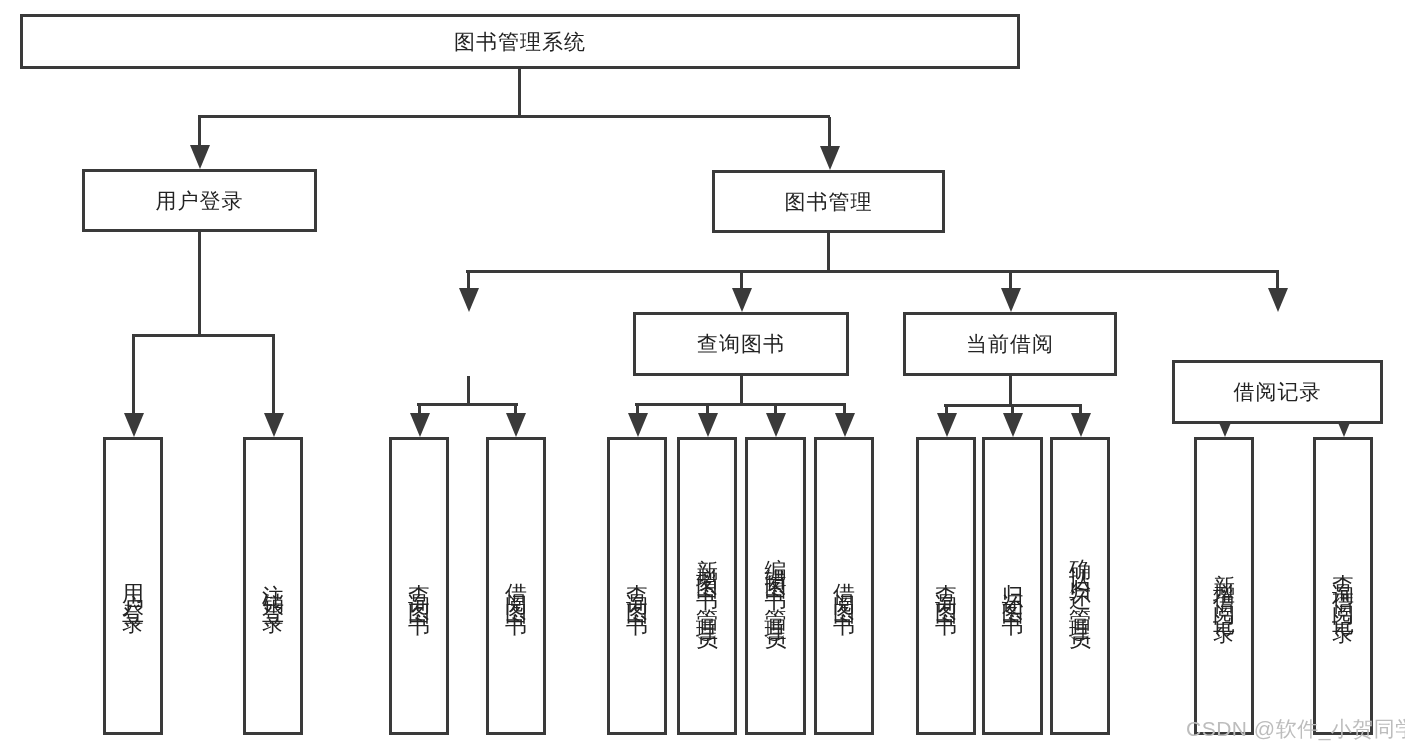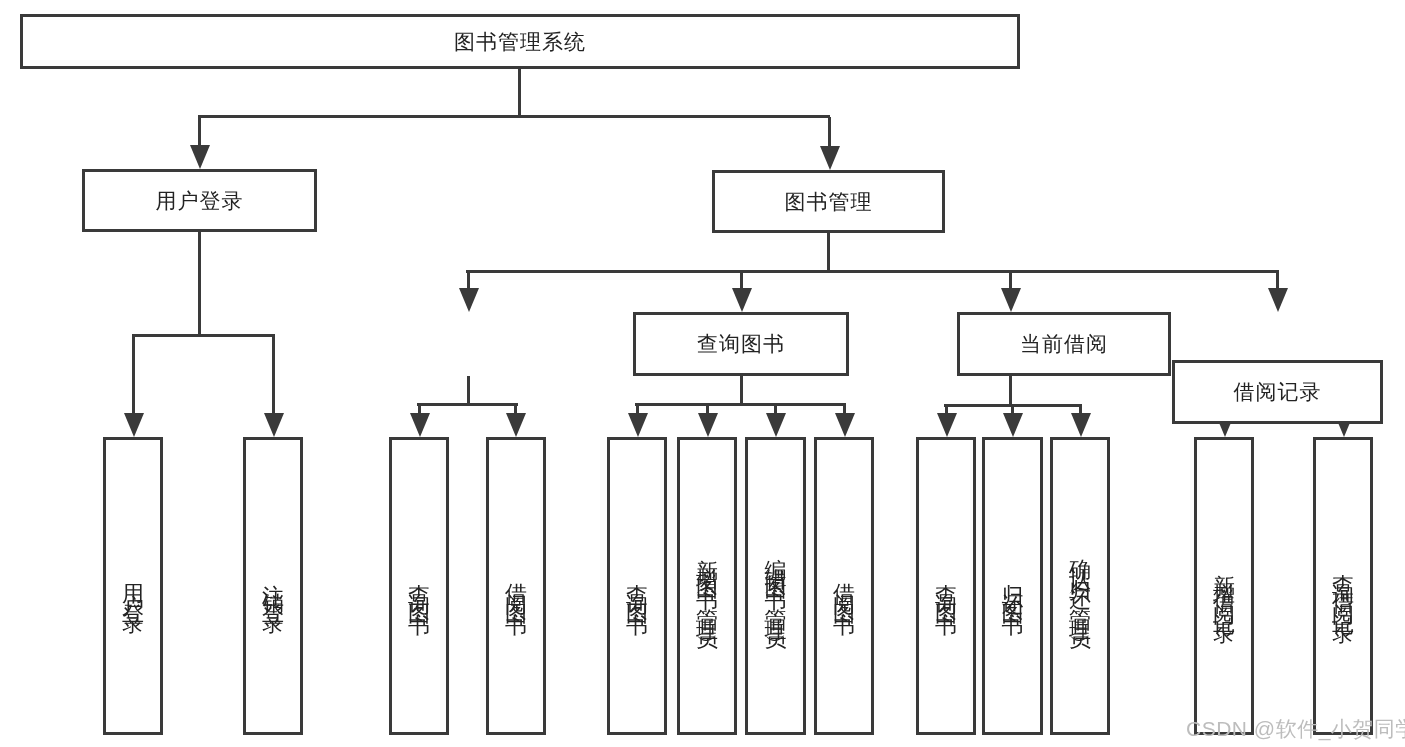--- a/index.html
+++ b/index.html
@@ -69,21 +69,21 @@
 <body>
 
 <div class="canvas">
 
   <div class="box h" style="left:20px; top:14px; width:1000px; height:55px;">图书管理系统</div>
 
   <div class="box h" style="left:82px; top:169px; width:235px; height:63px;">用户登录</div>
   <div class="box h" style="left:712px; top:170px; width:233px; height:63px;">图书管理</div>
 
   <div class="box h" style="left:633px; top:312px; width:216px; height:64px;">查询图书</div>
-  <div class="box h" style="left:957px; top:312px; width:214px; height:64px;">当前借阅</div>
+  <div class="box h" style="left:903px; top:312px; width:214px; height:64px;">当前借阅</div>
   <div class="box h" style="left:1172px; top:312px; width:211px; height:64px;margin-top:48px;">借阅记录</div>
 
   <div class="box v" style="left:103px; top:437px; width:60px; height:298px;">用户登录</div>
   <div class="box v" style="left:243px; top:437px; width:60px; height:298px;">注销登录</div>
 
   <div class="box v" style="left:389px; top:437px; width:60px; height:298px;">查询图书</div>
   <div class="box v" style="left:486px; top:437px; width:60px; height:298px;">借阅图书</div>
 
   <div class="box v" style="left:607px; top:437px; width:60px; height:298px;">查询图书</div>
   <div class="box v" style="left:677px; top:437px; width:60px; height:298px;">新增图书（管理员）</div>

